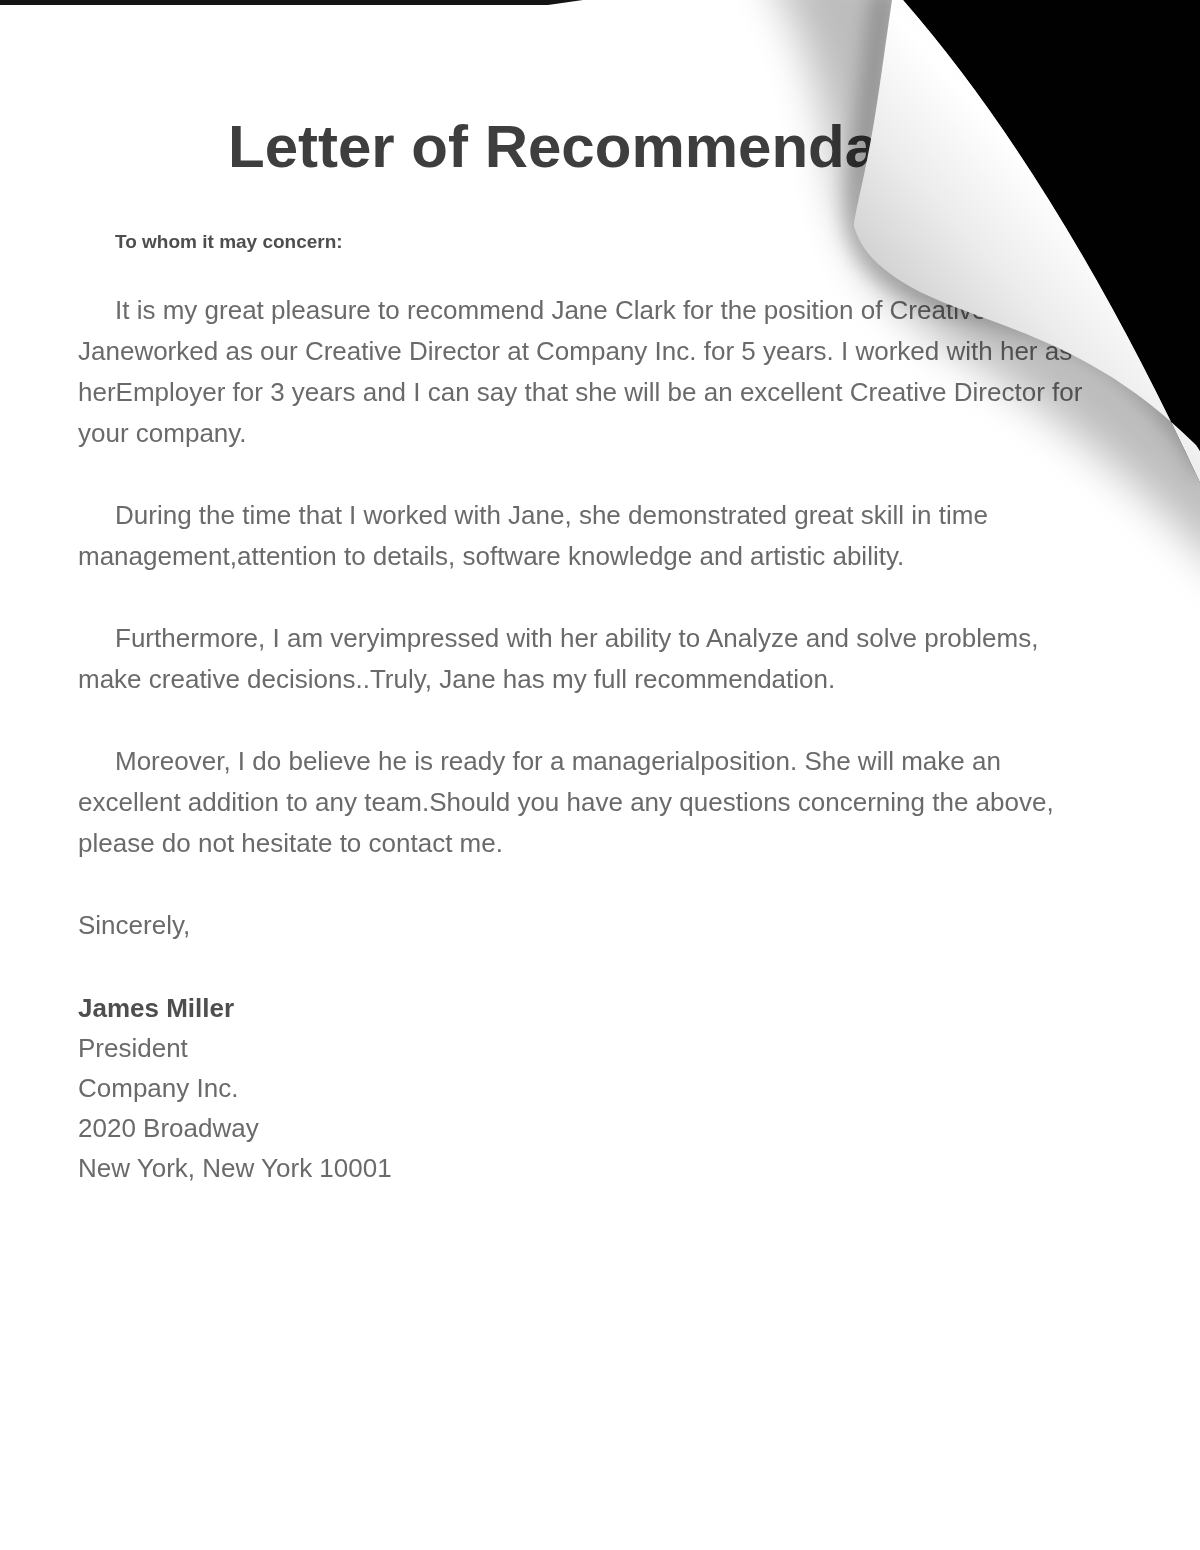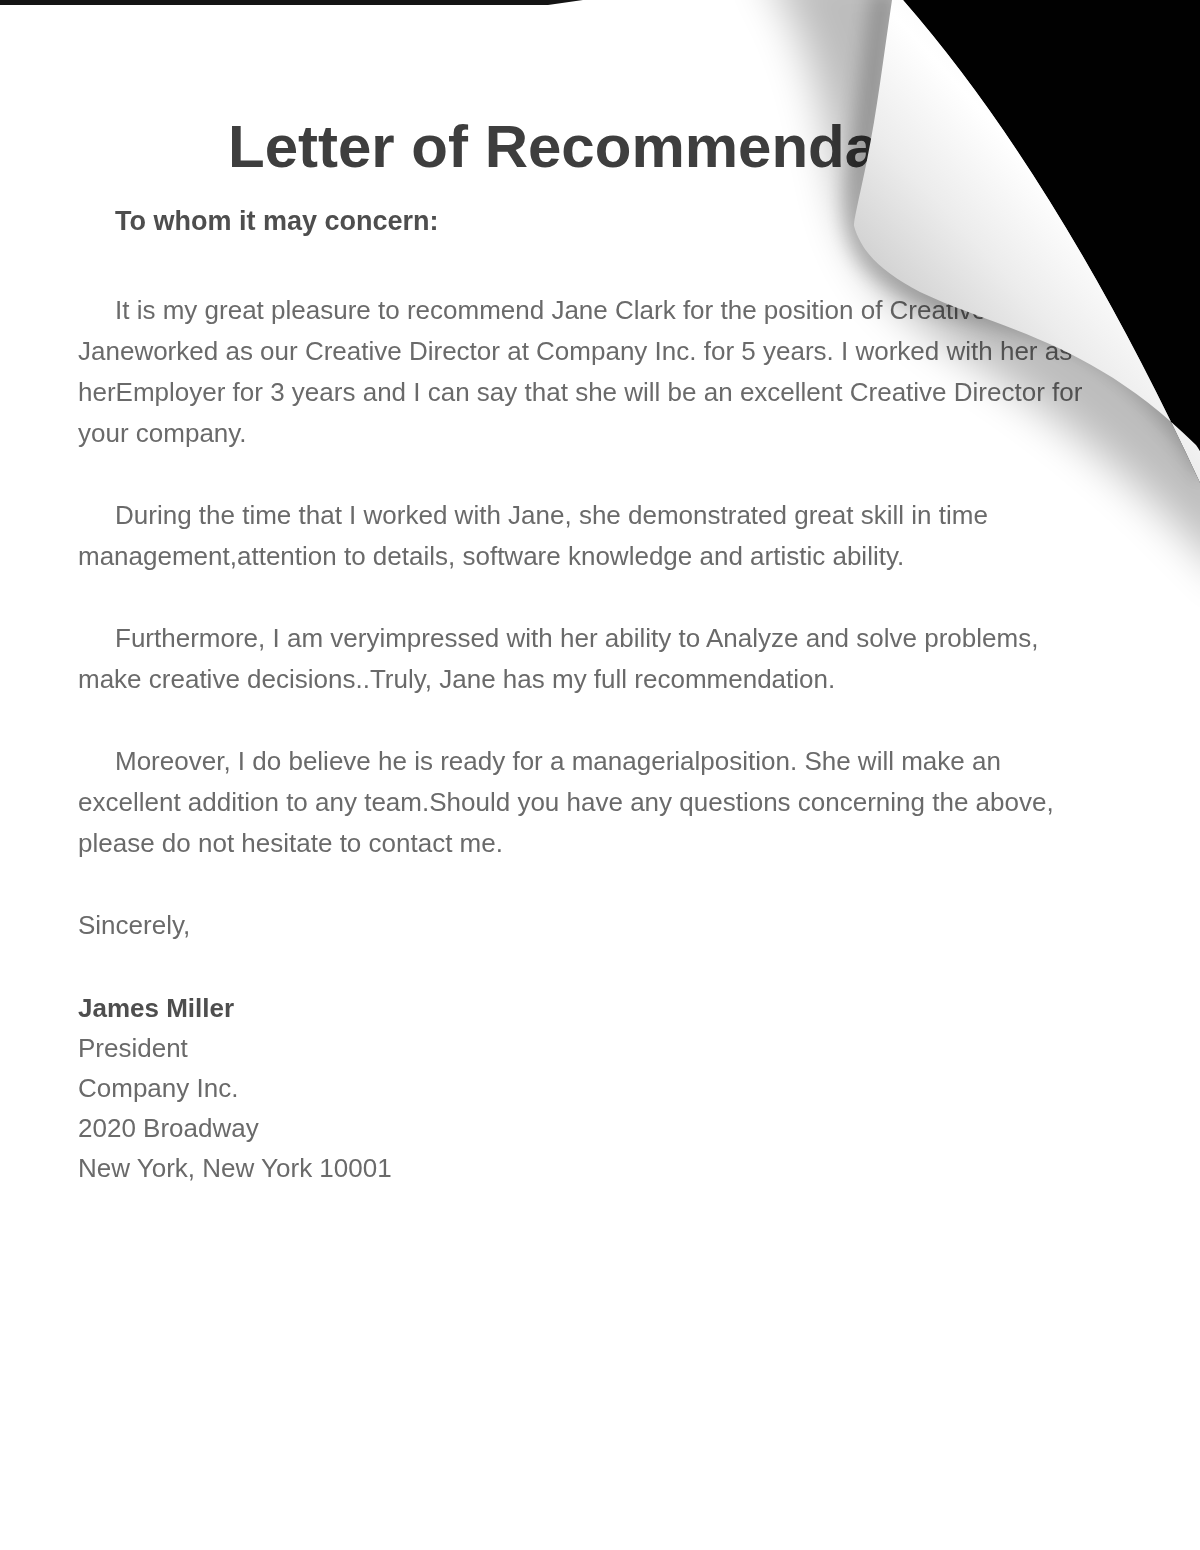--- a/index.html
+++ b/index.html
@@ -6,22 +6,22 @@
   .stage{
     position:relative;width:1200px;height:1550px;background:#ffffff;
     overflow:hidden;font-family:"Liberation Sans",sans-serif;
   }
   .title{
     position:absolute;left:228px;top:72px;
     font-size:60px;font-weight:700;color:#3e3e3e;
     white-space:nowrap;line-height:1.15;letter-spacing:0px;
   }
   .salutation{
-    position:absolute;left:115px;top:206px;
-    font-size:27px;font-weight:700;color:#4e4e4e;white-space:nowrap;
+    position:absolute;left:115px;top:231px;
+    font-size:19px;font-weight:700;color:#4e4e4e;white-space:nowrap;
   }
   .body-block{
     position:absolute;left:78px;top:290px;width:1140px;
     font-size:26px;line-height:41px;color:#6a6a6a;
   }
   .para{margin:0 0 41px 0;}
   .line{white-space:nowrap;}
   .line.first{padding-left:37px;}
   .closing{margin:0 0 42px 0;white-space:nowrap;}
   .signature{line-height:40px;}

